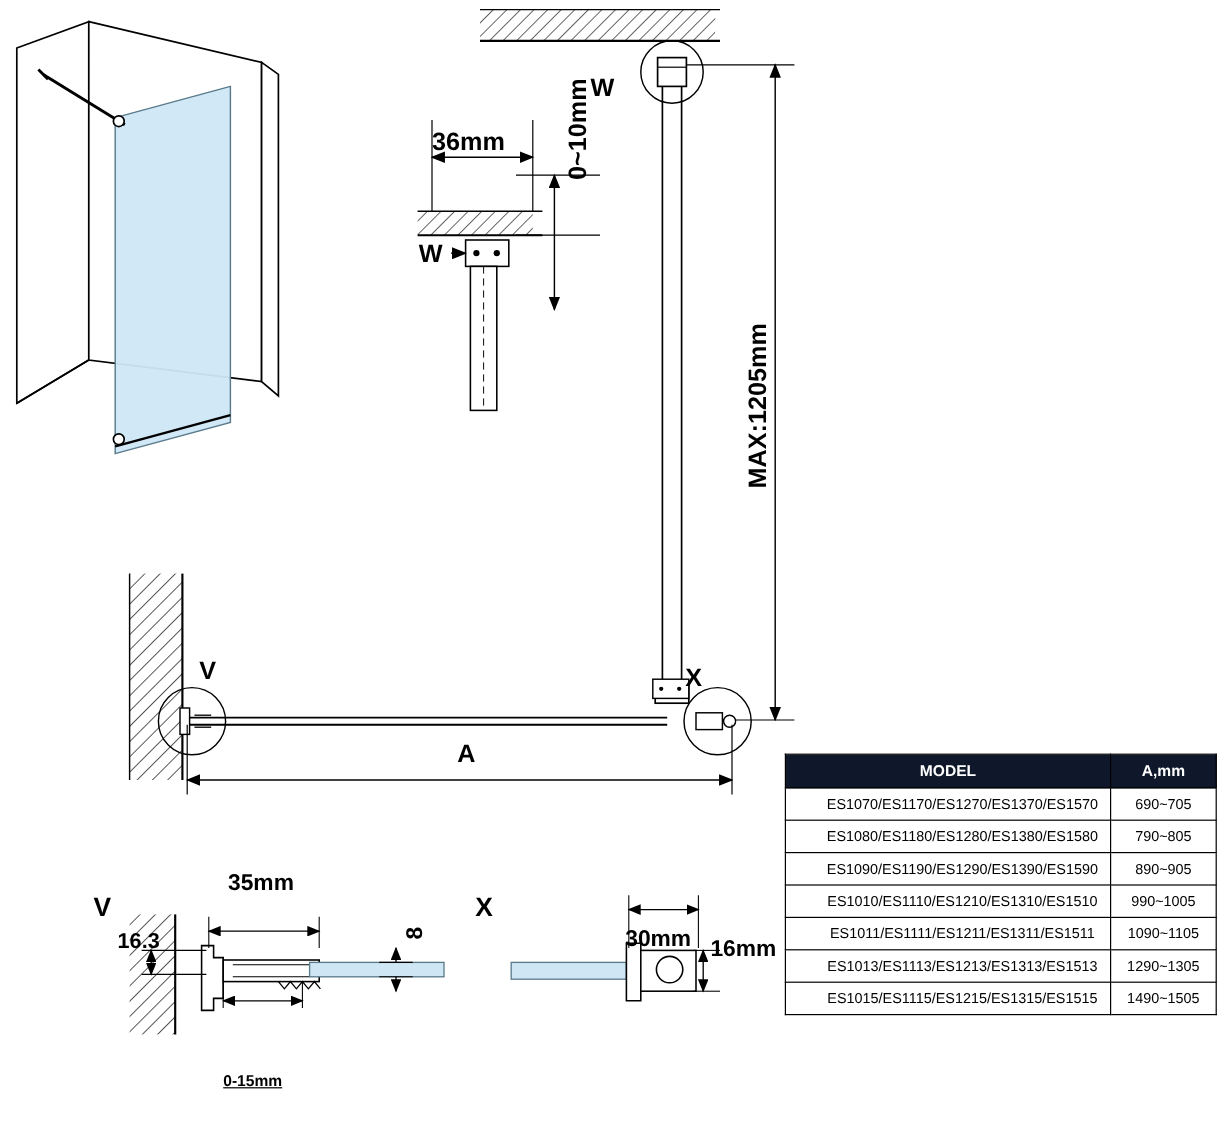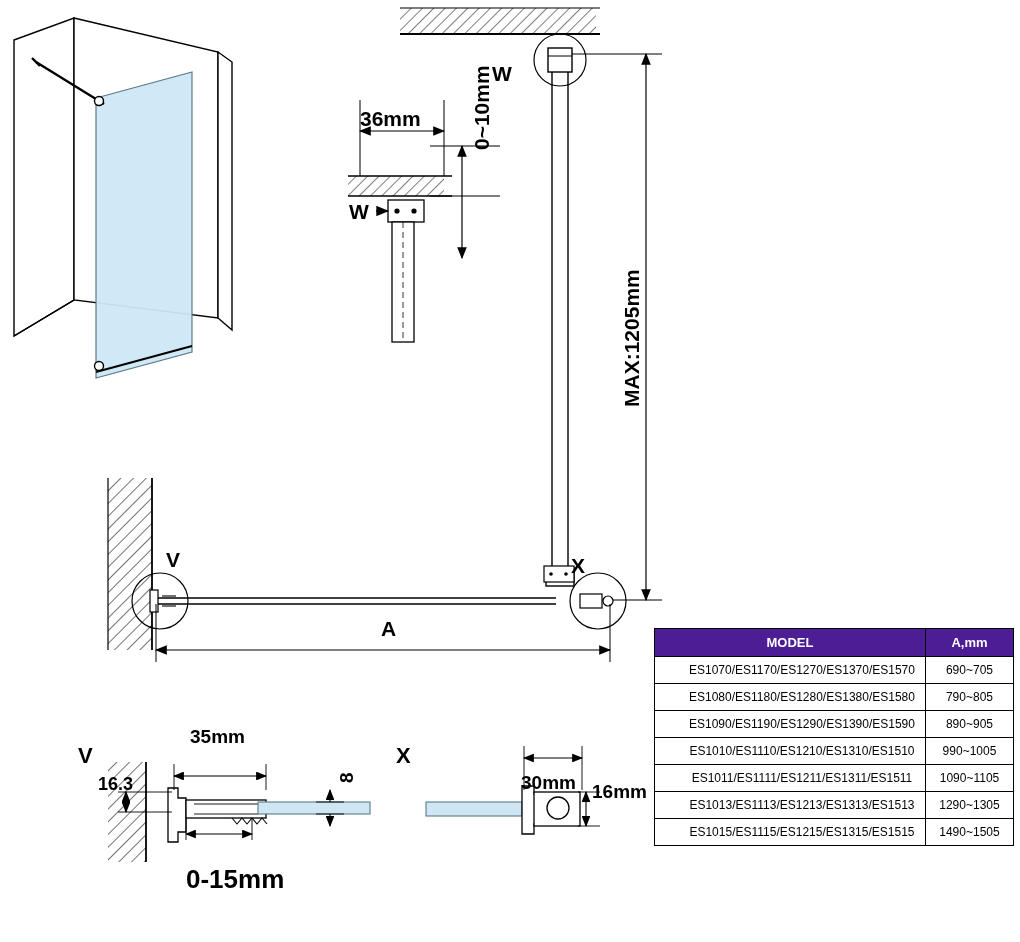--- a/index.html
+++ b/index.html
@@ -48,35 +48,35 @@
     transform-origin: left top;
   }
   .lbl-v1 { left: 166px; top: 549px; font-size: 21px; }
   .lbl-x1 { left: 571px; top: 555px; font-size: 21px; }
   .lbl-a  { left: 381px; top: 618px; font-size: 21px; }
   .lbl-v2 { left: 78px; top: 745px; font-size: 22px; }
   .lbl-x2 { left: 396px; top: 745px; font-size: 22px; }
   .lbl-163 { left: 98px; top: 775px; font-size: 18px; }
   .lbl-35 { left: 190px; top: 727px; font-size: 19px; }
   .lbl-8  { left: 337px; top: 783px; font-size: 19px; transform: rotate(-90deg); transform-origin: left top;}
-  .lbl-015 { left: 186px; top: 866px; font-size: 26px; }
+  .lbl-015 { left: 186px; top: 894px; font-size: 13px; text-decoration: underline; }
   .lbl-30 { left: 521px; top: 735px; font-size: 19px; margin-top: 38px; }
   .lbl-16 { left: 592px; top: 782px; font-size: 19px; }
 
   
   .spec-table {
     position: absolute;
     left: 654px;
     top: 628px;
     width: 360px;
     border-collapse: collapse;
     font-family: "Liberation Sans", sans-serif;
   }
   .spec-table th {
-    background: #4c1d95;
+    background: #0f172a;
     color: #fff;
     font-size: 13px;
     font-weight: bold;
     padding: 6px 0;
     border: 1px solid #000;
     text-align: center;
   }
   .spec-table td {
     border: 1px solid #000;
     font-size: 12px;

